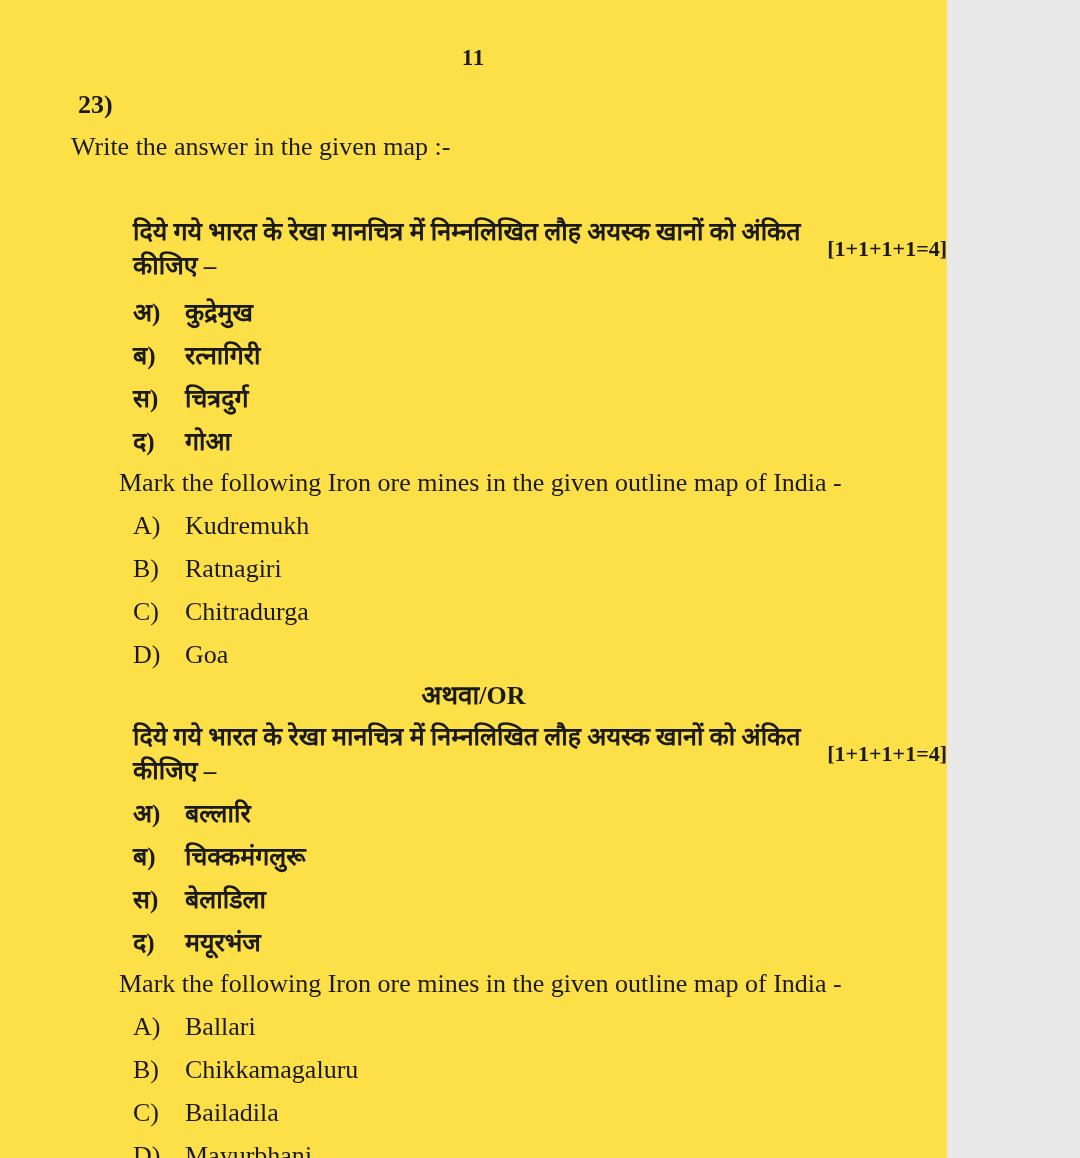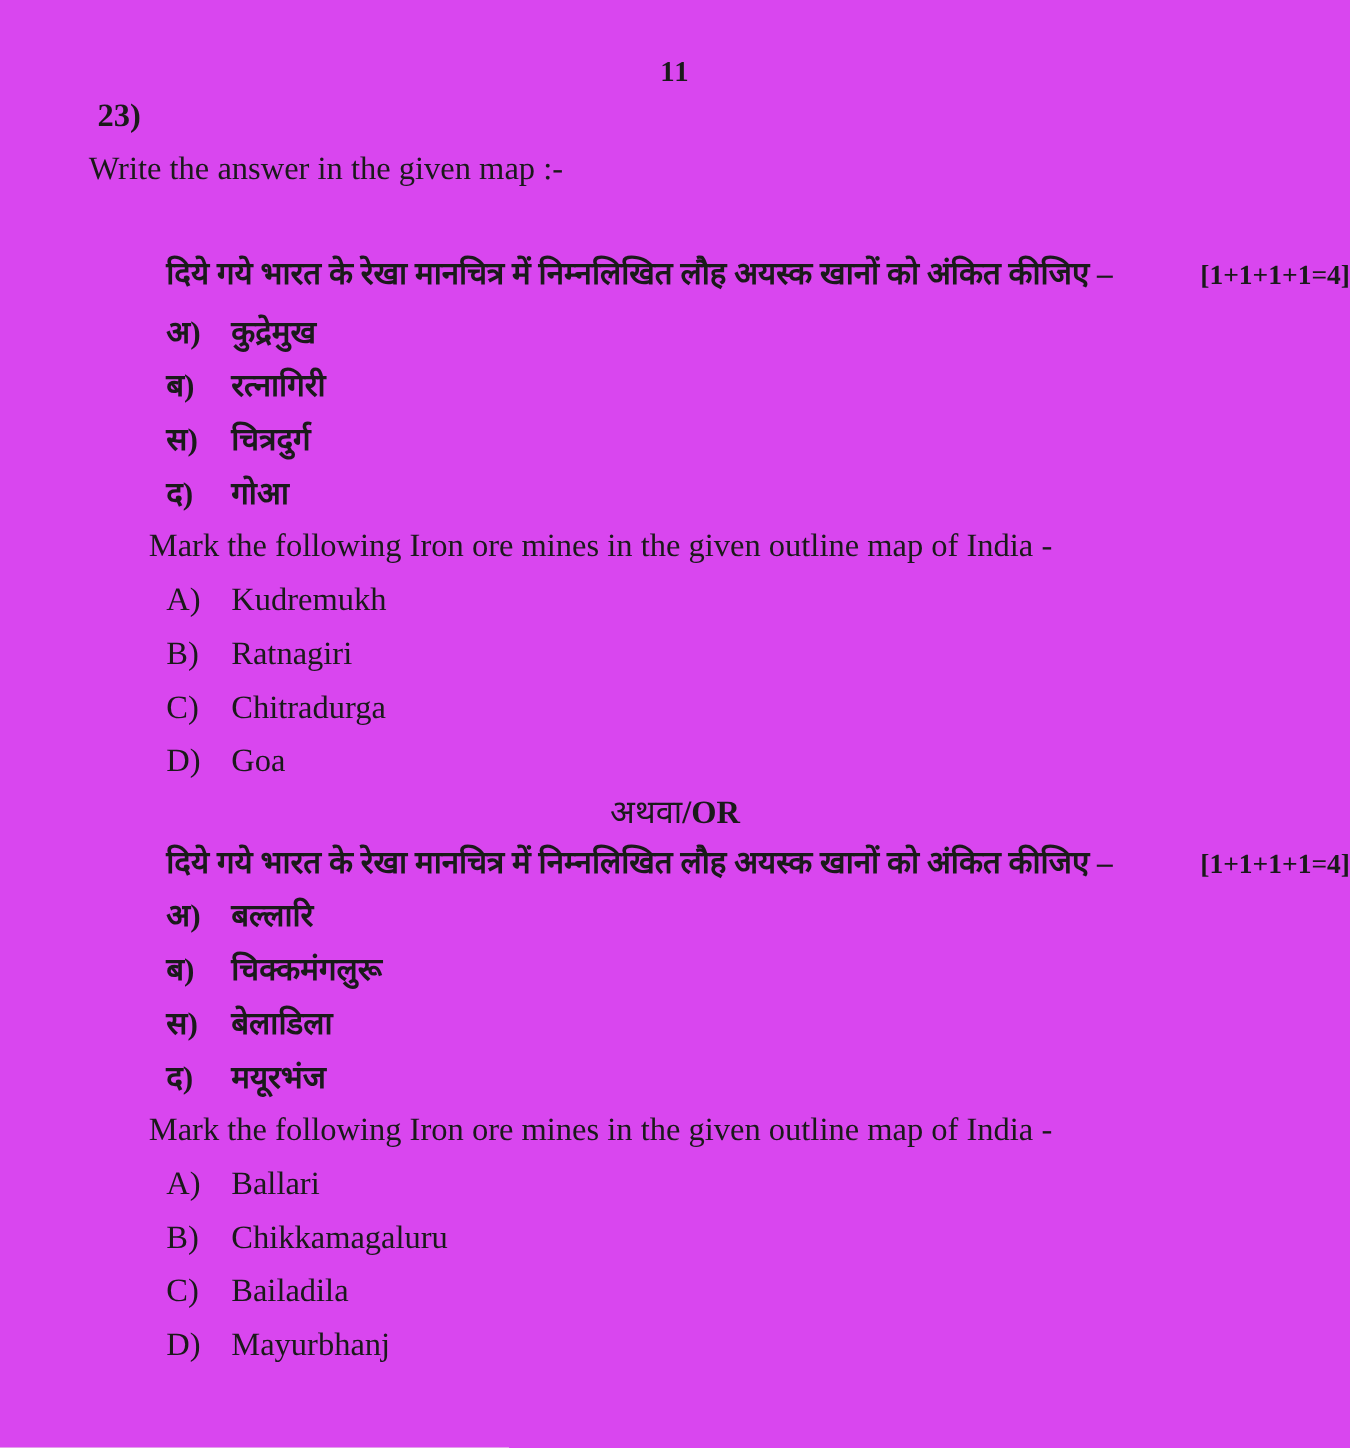--- a/index.html
+++ b/index.html
@@ -1,36 +1,36 @@
 <!DOCTYPE html>
 <html><head>
 <meta charset="utf-8">
 <style>
   * { margin: 0; padding: 0; box-sizing: border-box; }
   html, body { background: #e8e8e8; }
   .page {
     position: relative;
-    width: 1080px;
+    width: 947px;
     height: 1158px;
-    background: #d946ef;
+    background: #fde047;
     color: #1a1a1a;
     font-family: "Liberation Serif", "DejaVu Serif", serif;
     overflow: hidden;
     padding-top: 44px;
   }
   .page-number {
     text-align: center;
     font-size: 23px;
     line-height: 28px;
     font-weight: bold;
     letter-spacing: 1px;
   }
   .q-head {
     display: flex;
-    margin-top: 4px;
+    margin-top: 16px;
     padding-left: 78px;
     font-size: 26px;
     line-height: 34px;
     font-weight: bold;
   }
   .q-head .q-num {
     width: 55px;
     flex: 0 0 55px;
   }
   .hi { font-weight: bold; }
@@ -69,21 +69,21 @@
     font-size: 26px;
     line-height: 32px;
   }
   .opt-en { font-size: 26px; line-height: 32px; margin-top: 11px; }
   .separator {
     margin-top: 8px;
     text-align: center;
     font-size: 26px;
     line-height: 34px;
   }
-  .separator .sep-hi { font-weight: normal; }
+  .separator .sep-hi { font-weight: bold; }
   .separator .sep-en { font-weight: bold; }
 </style>
 </head>
 <body>
 
 <div class="page">
 
   <div class="page-number">11</div>
 
   <div class="q-head">

